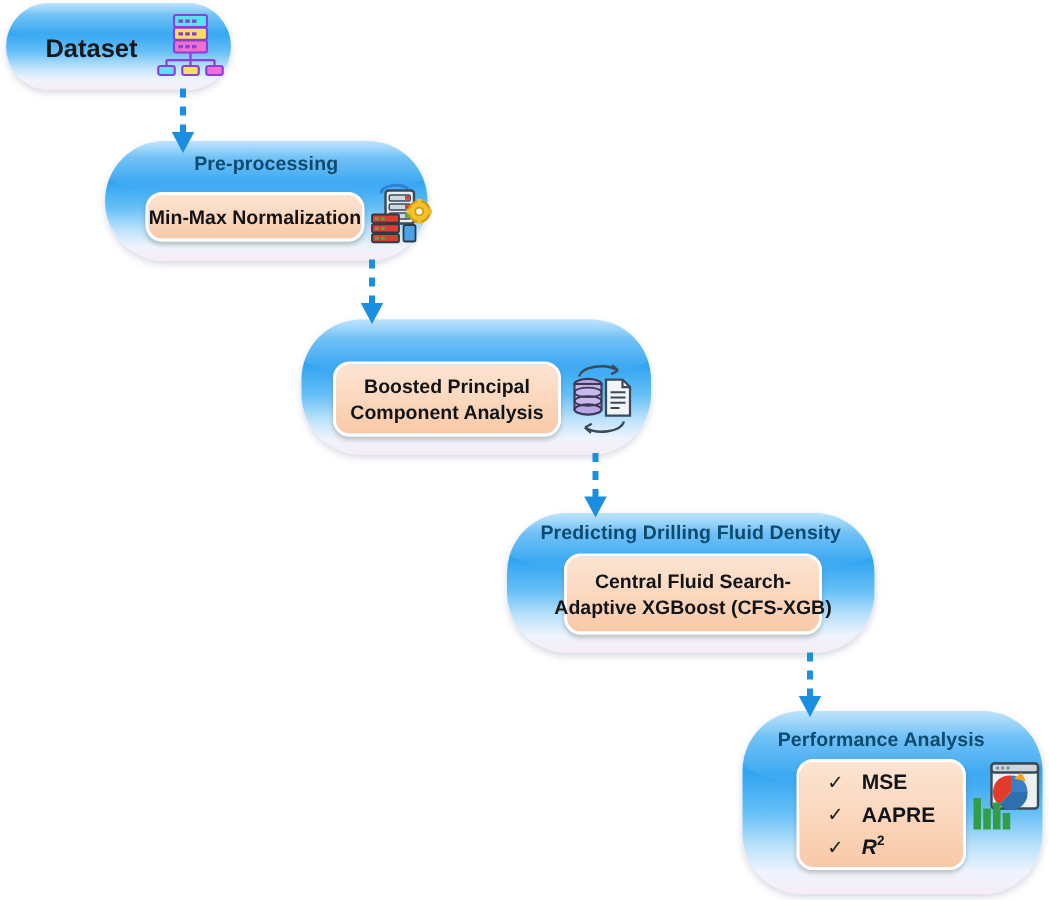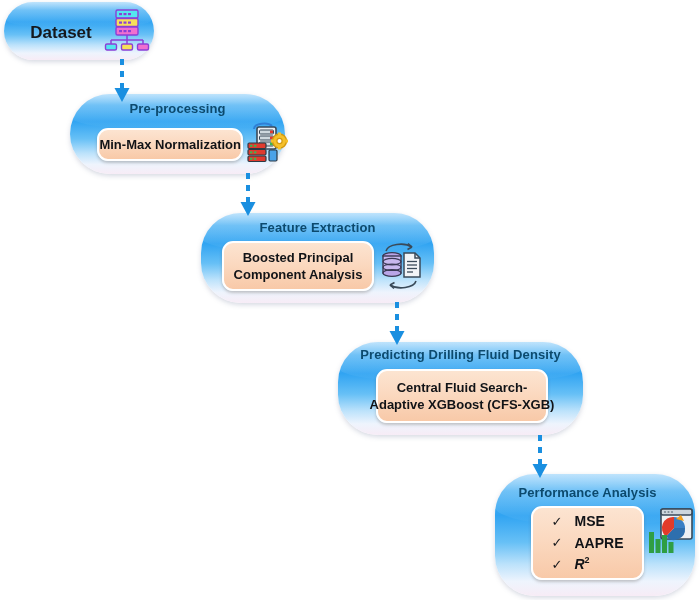--- a/index.html
+++ b/index.html
@@ -143,21 +143,21 @@
   <div class="arrow" style="left:110px; top:58px; width:24px; height:46px;">
     <svg viewBox="0 0 24 46" width="24" height="46">
       <line x1="12" y1="1" x2="12" y2="31" stroke="#1a8fe0" stroke-width="4" stroke-dasharray="6,6" stroke-linecap="butt"></line>
       <path d="M12 44 L4.5 30 L19.5 30 Z" fill="#1a8fe0"></path>
     </svg>
   </div>
 
   <div class="node" style="left:70px; top:94px; width:215px; height:80px;">
   </div>
   <div class="node-title" style="left:70px; top:101px; width:215px; font-size:13px;">Pre-processing</div>
-  <div class="inner-box" style="left:97px; top:128px; width:146px; height:33px; font-size:13px;align-items:flex-end;">
+  <div class="inner-box" style="left:97px; top:128px; width:146px; height:33px; font-size:13px;">
     <span class="line">Min-Max Normalization</span>
   </div>
 
   <div class="node-icon" style="left:246px; top:119px; width:42px; height:44px;">
     <svg viewBox="0 0 42 44" width="42" height="44">
       <path d="M8 10 C8 4, 22 3, 26 7" stroke="#2f7fd6" stroke-width="2" fill="none"></path>
       <rect x="11" y="8" width="19" height="22" rx="2" fill="#e9eef2" stroke="#3a4a59" stroke-width="1.6"></rect>
       <rect x="13.5" y="11" width="14" height="4" rx="1" fill="#cfd8de" stroke="#3a4a59" stroke-width="1"></rect>
       <rect x="13.5" y="17" width="14" height="4" rx="1" fill="#cfd8de" stroke="#3a4a59" stroke-width="1"></rect>
       <rect x="13.5" y="23" width="14" height="4" rx="1" fill="#cfd8de" stroke="#3a4a59" stroke-width="1"></rect>
@@ -189,21 +189,20 @@
 
   <div class="arrow" style="left:236px; top:172px; width:24px; height:46px;">
     <svg viewBox="0 0 24 46" width="24" height="46">
       <line x1="12" y1="1" x2="12" y2="31" stroke="#1a8fe0" stroke-width="4" stroke-dasharray="6,6" stroke-linecap="butt"></line>
       <path d="M12 44 L4.5 30 L19.5 30 Z" fill="#1a8fe0"></path>
     </svg>
   </div>
 
   <div class="node" style="left:201px; top:213px; width:233px; height:90px;">
   </div>
-  <div class="node-title" style="left:201px; top:220px; width:233px; font-size:13px;">Feature Extraction</div>
   <div class="inner-box" style="left:222px; top:241px; width:152px; height:50px; font-size:13px;">
     <span class="line">Boosted Principal</span>
     <span class="line">Component Analysis</span>
   </div>
 
   <div class="node-icon" style="left:378px; top:239px; width:46px; height:54px;">
     <svg viewBox="0 0 46 54" width="46" height="54">
       <path d="M8 12 C10 5, 26 3, 34 8" stroke="#3a4a59" stroke-width="1.6" fill="none"></path>
       <path d="M34 8 L30 4.5 M34 8 L29.5 10.5" stroke="#3a4a59" stroke-width="1.6" fill="none"></path>
       <path d="M38 42 C36 49, 20 51, 12 46" stroke="#3a4a59" stroke-width="1.6" fill="none"></path>

